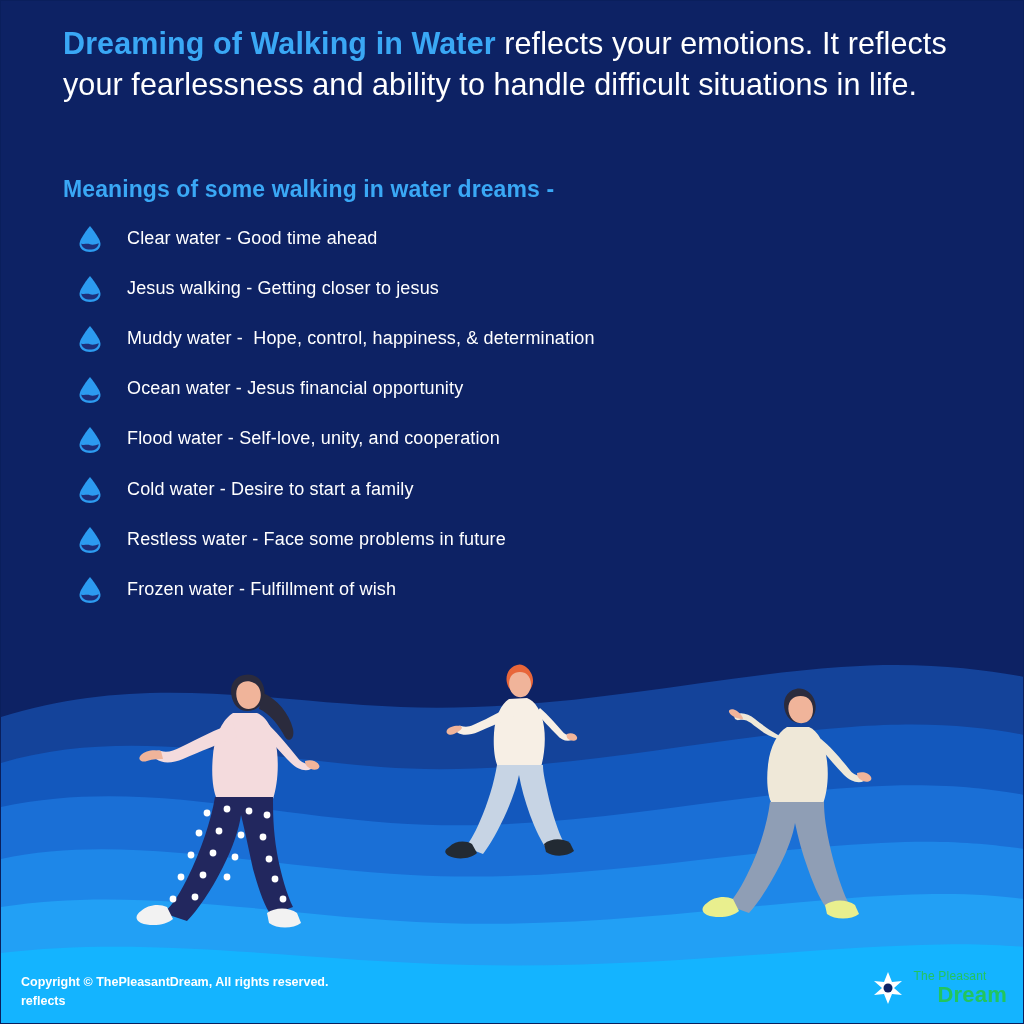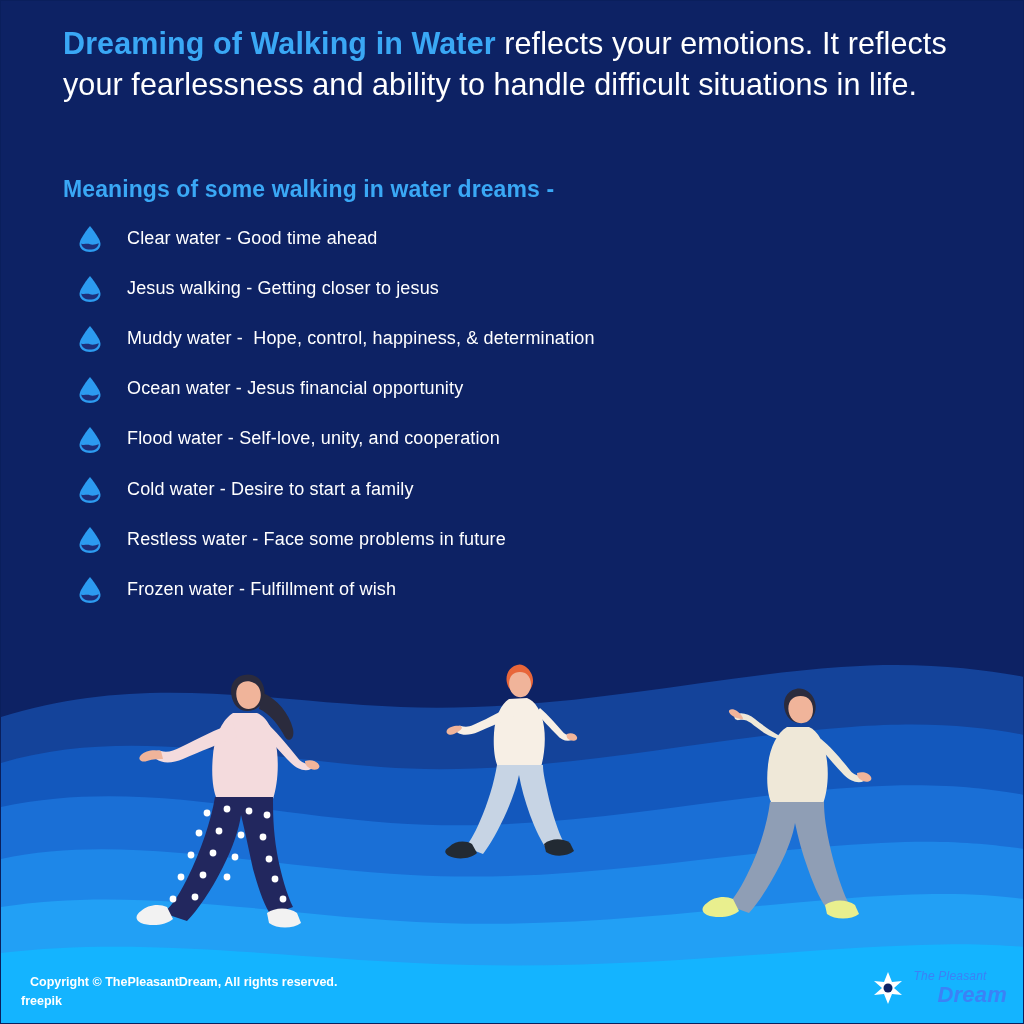--- a/index.html
+++ b/index.html
@@ -87,21 +87,21 @@
     position: absolute;
     left: 0;
     top: 650px;
     width: 1024px;
     height: 310px;
     z-index: 6;
   }
   
   .copyright {
     position: absolute;
-    left: 29px;
+    left: 20px;
     top: 972px;
     z-index: 8;
     font-size: 12.5px;
     font-weight: 700;
     color: #ffffff;
     line-height: 19px;
   }
   .credit {
     position: absolute;
     left: 20px;
@@ -119,23 +119,22 @@
     z-index: 8;
     display: flex;
     align-items: center;
   }
   .brand-mark {
     width: 38px;
     height: 38px;
     margin-right: 7px;
   }
   .brand-text {
-    color: #3b82f6;
+    color: #22c55e;
     line-height: 1;
-    font-style: italic;
   }
   .brand-top {
     font-size: 12px;
     font-weight: 400;
     letter-spacing: 0.2px;
     display: block;
     margin-bottom: 2px;
   }
   .brand-bottom {
     font-size: 22px;
@@ -325,21 +324,21 @@
 
       <path d="M769 151 C766 174 758 200 746 224 C738 240 731 250 726 254 L748 262 C757 252 769 234 779 214 C787 198 792 184 794 172 C797 186 801 202 807 218 C814 238 821 252 827 259 L847 251 C841 239 835 220 830 200 C825 178 823 164 823 151 Z" fill="#8f9eb5"></path>
 
       <path d="M706 252 C712 246 724 244 732 248 L738 260 C732 266 716 268 706 264 C700 261 700 256 706 252 Z" fill="#e9ef8e"></path>
       <path d="M824 254 C832 248 846 248 854 254 L858 263 C850 269 834 269 826 263 Z" fill="#e9ef8e"></path>
     </g>
 
   </svg>
 
   <div class="copyright">Copyright © ThePleasantDream, All rights reserved.</div>
-  <div class="credit">freepik</div>
+  <div class="credit">reflects</div>
 
   <div class="brand">
     <span class="brand-mark">
       <svg viewBox="0 0 38 38" width="38" height="38">
         <path d="M19 3 L23 13 L33 12 L25 19 L33 26 L23 25 L19 35 L15 25 L5 26 L13 19 L5 12 L15 13 Z" fill="#ffffff"></path>
         <circle cx="19" cy="19" r="4.5" fill="#0d2264"></circle>
       </svg>
     </span>
     <span class="brand-text">
       <span class="brand-top">The Pleasant</span>

